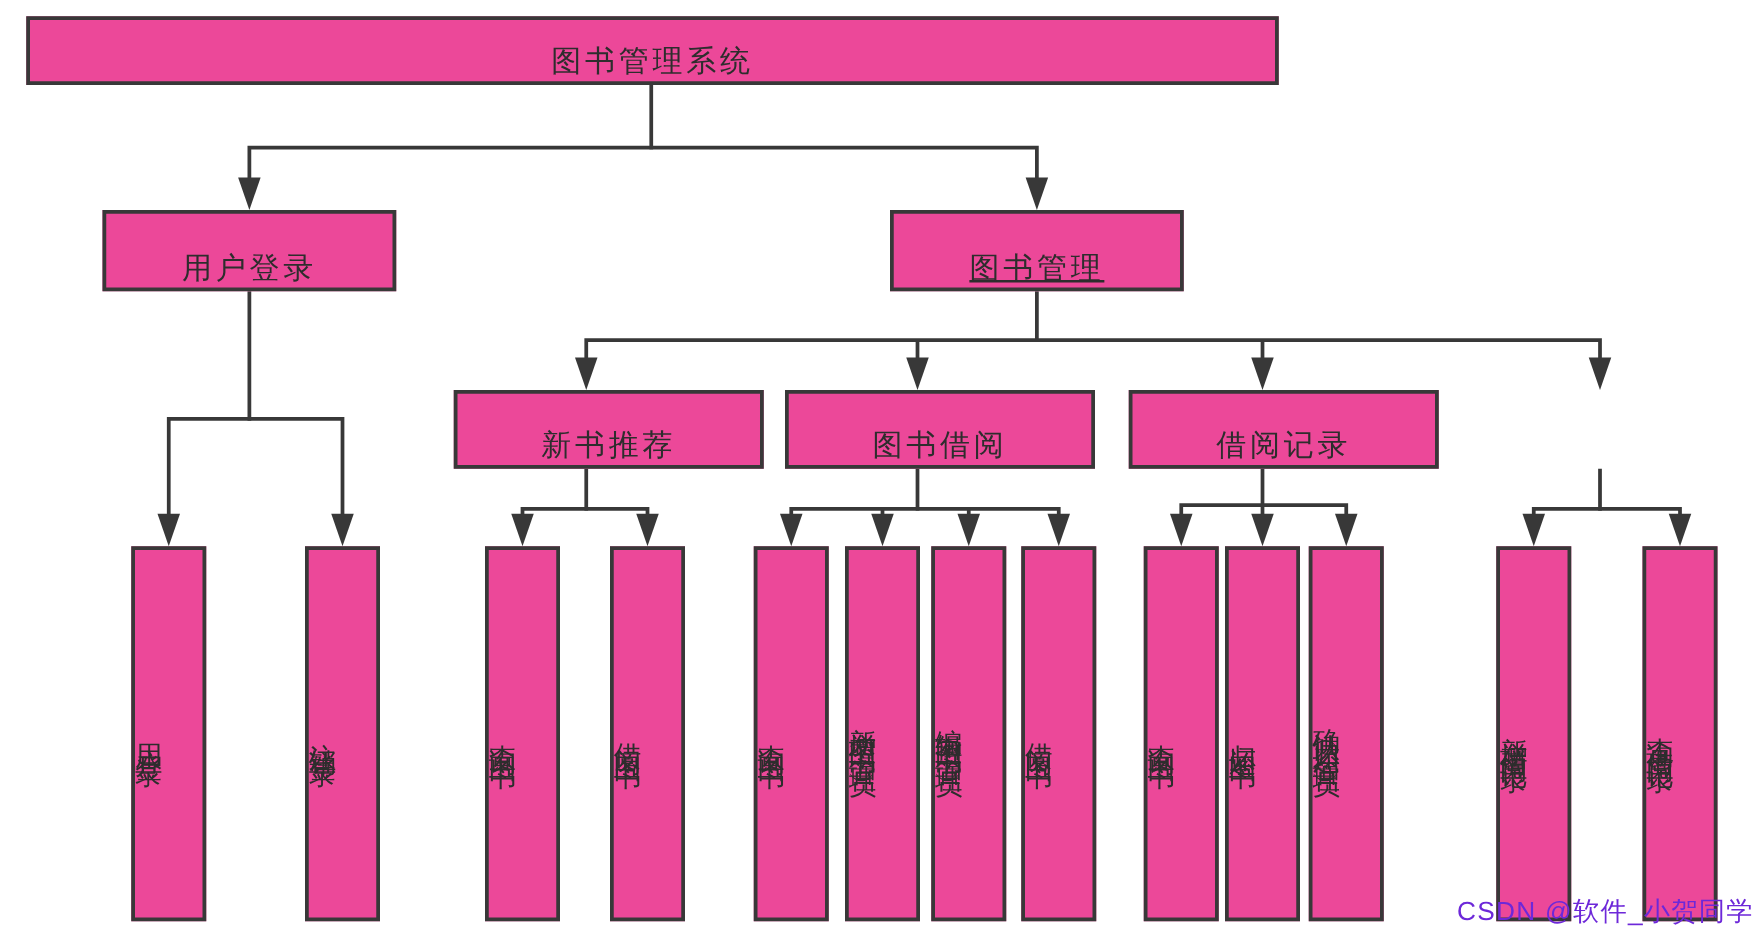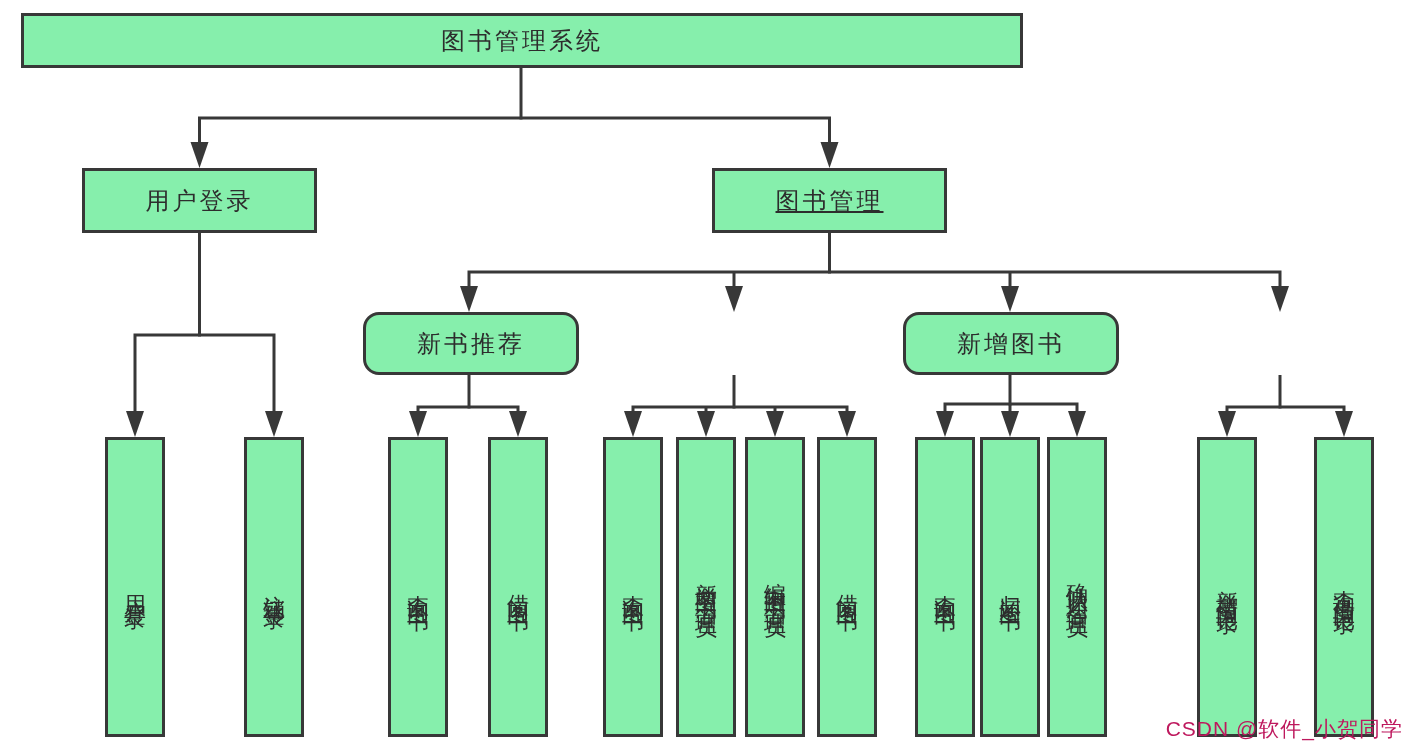--- a/index.html
+++ b/index.html
@@ -8,40 +8,40 @@
     width:1405px;height:747px;
     background:#ffffff;
     font-family:"Liberation Sans",sans-serif;
     overflow:hidden;
   }
   #connectors{position:absolute;left:0;top:0;z-index:1;}
   .node{
     position:absolute;
     box-sizing:border-box;
     border:3px solid #383838;
-    background:#86efac;
-    display:flex;align-items:center;justify-content:center;
+    background:#ec4899;
+    display:flex;align-items:flex-end;justify-content:center;
     color:#2d2d2d;
     z-index:2;
   }
   .hnode{font-size:24px;letter-spacing:3px;white-space:nowrap;}
   .root{left:21px;top:13px;width:1002px;height:55px;}
   .lvl2{top:168px;width:235px;height:65px;}
-  .lvl3{top:312px;width:216px;height:63px;border-radius:16px;}
+  .lvl3{top:312px;width:248px;height:63px;}
   .leaf{
     top:437px;width:60px;height:300px;
     writing-mode:vertical-rl;
     text-orientation:mixed;
     font-size:22px;letter-spacing:5px;
     line-height:1;
   }
   .watermark{
     position:absolute;right:2px;bottom:4px;
     z-index:3;
-    font-size:21px;color:#be185d;letter-spacing:1px;
+    font-size:21px;color:#6d28d9;letter-spacing:1px;
     white-space:nowrap;
   }
 </style>
 </head>
 <body>
 
 <div id="stage">
 
   <svg id="connectors" width="1405" height="747" viewBox="0 0 1405 747">
     <g stroke="#383838" stroke-width="3" fill="none">
@@ -102,22 +102,25 @@
   <div class="node hnode lvl2" style="left:82px;">
     <span>用户登录</span>
   </div>
   <div class="node hnode lvl2" style="left:712px;text-decoration:underline;">
     <span>图书管理</span>
   </div>
 
   <div class="node hnode lvl3" style="left:363px;">
     <span>新书推荐</span>
   </div>
+  <div class="node hnode lvl3" style="left:628px;">
+    <span>图书借阅</span>
+  </div>
   <div class="node hnode lvl3" style="left:903px;">
-    <span>新增图书</span>
+    <span>借阅记录</span>
   </div>
 
   <div class="node leaf" style="left:105px;">
     <span>用户登录</span>
   </div>
   <div class="node leaf" style="left:244px;">
     <span>注销登录</span>
   </div>
 
   <div class="node leaf" style="left:388px;">

